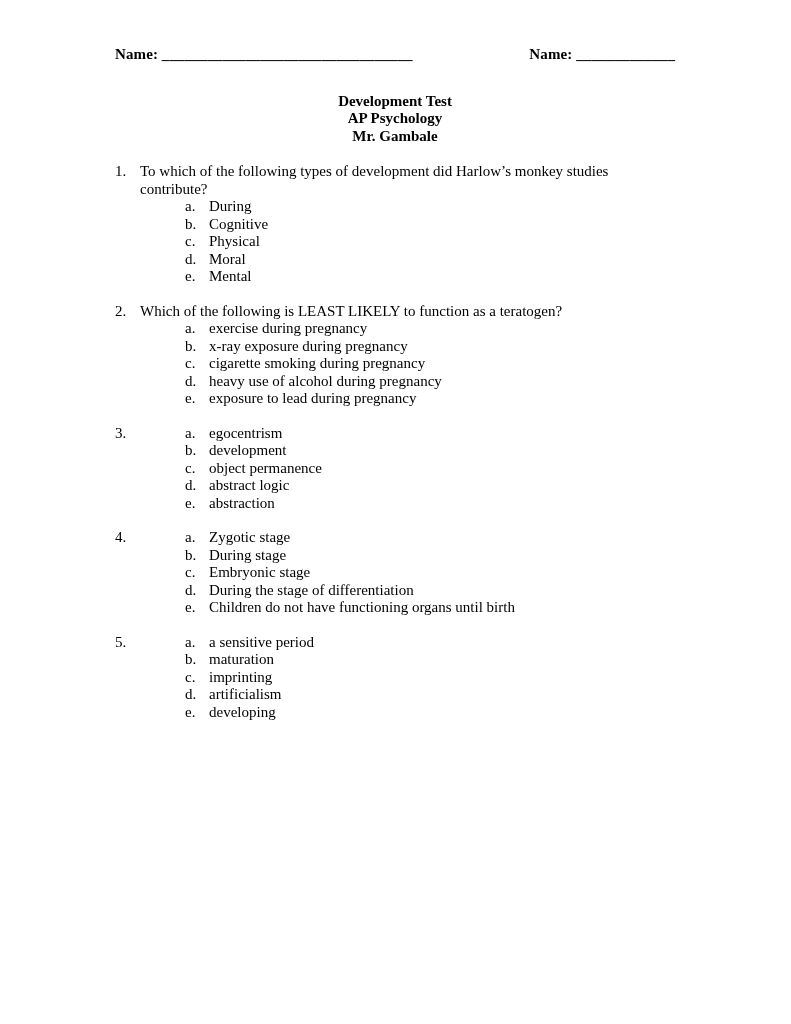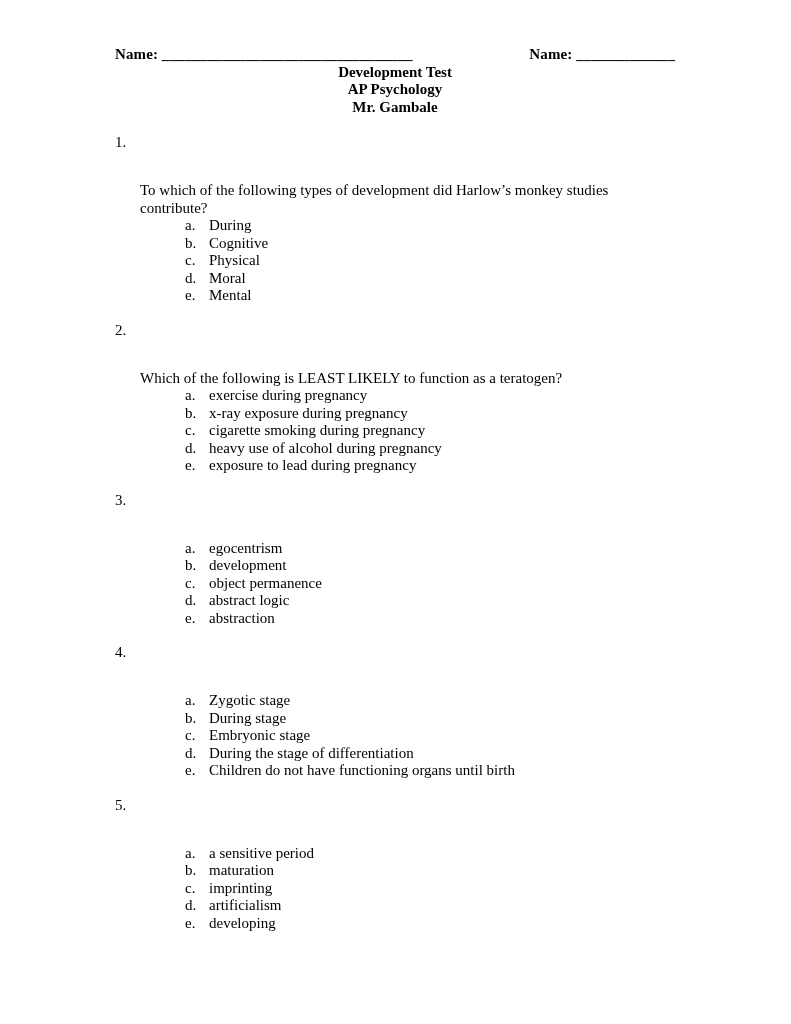--- a/index.html
+++ b/index.html
@@ -24,26 +24,27 @@
   .header-row {
     display: flex;
     justify-content: space-between;
     font-weight: bold;
     white-space: nowrap;
   }
   .field { letter-spacing: 0.1px; }
   .title-block {
     text-align: center;
     font-weight: bold;
+    margin-top: 29px;
   }
   .questions { margin-top: 18px; }
   .question { display: flex; }
   .question + .question { margin-top: 17px; }
   .q-num { flex: 0 0 25px; }
-  .q-body { flex: 1; margin-top: 48px; }
+  .q-body { flex: 1; }
   .choices { margin-left: 45px; }
   .choice { display: flex; }
   .c-letter { flex: 0 0 24px; }
   .c-text { flex: 1; }
 </style>
 </head>
 <body>
 
 <div class="page">
 

